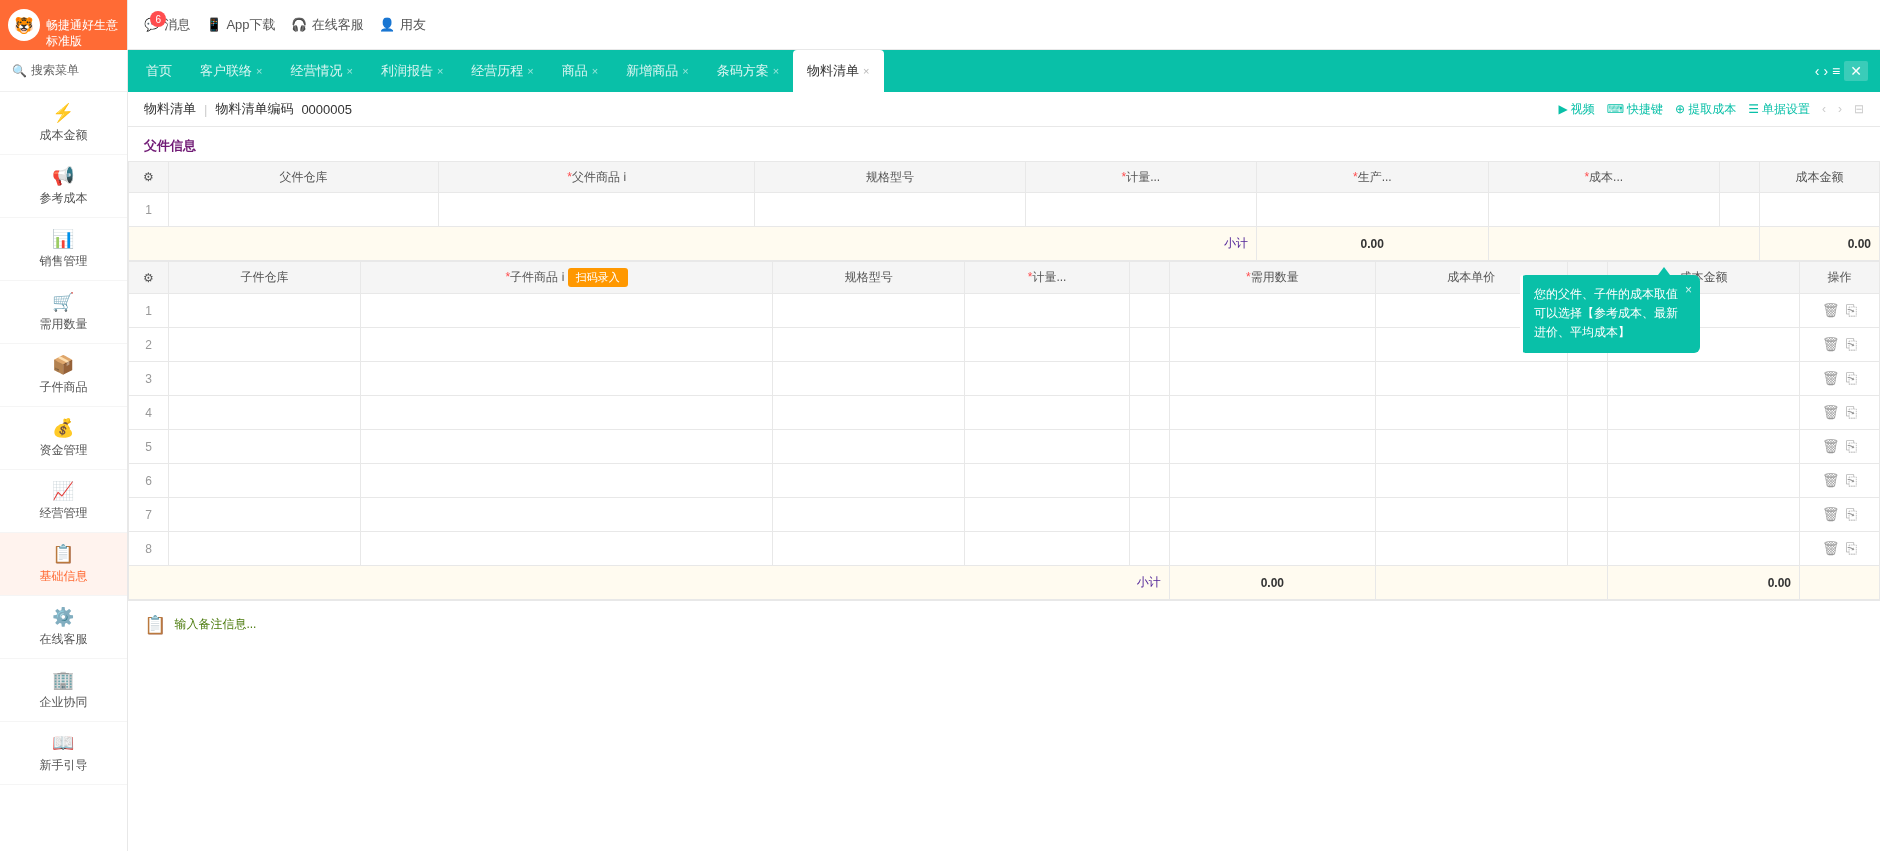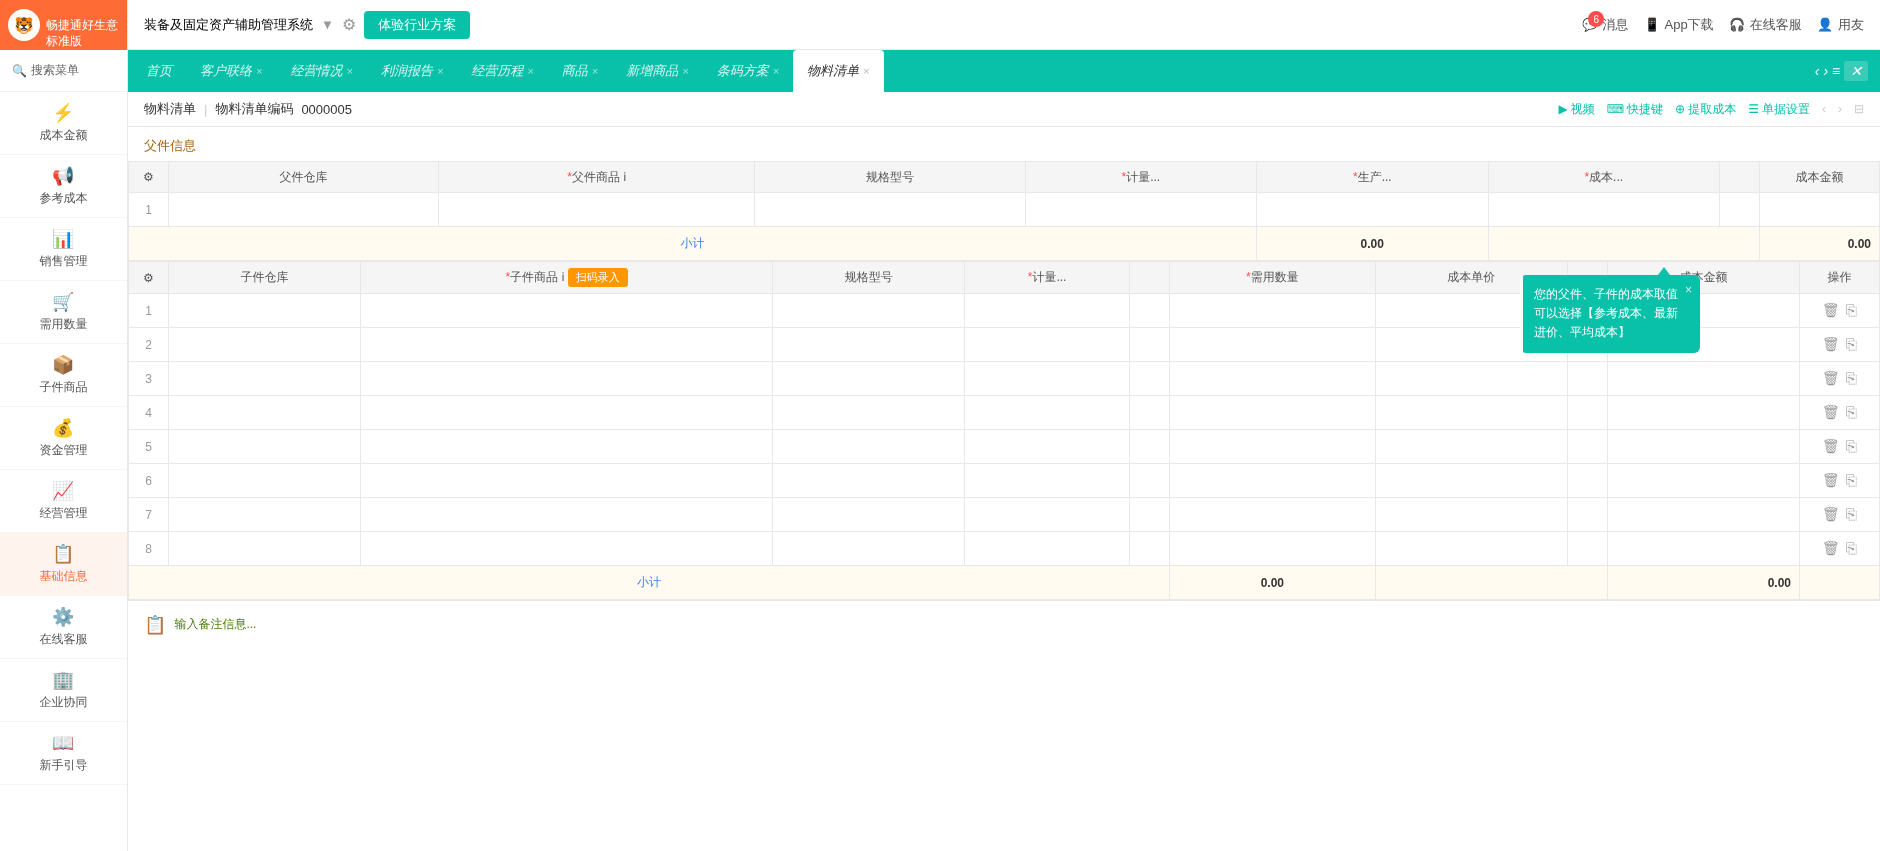--- a/index.html
+++ b/index.html
@@ -114,21 +114,20 @@
 
     
     .nav-tabs {
       background: #09c0a8;
       display: flex;
       align-items: center;
       height: 42px;
       padding: 0 4px;
       overflow-x: auto;
       flex-shrink: 0;
-      font-style: italic;
     }
     .nav-tab {
       display: flex;
       align-items: center;
       gap: 4px;
       padding: 0 14px;
       height: 42px;
       color: rgba(255,255,255,0.85);
       cursor: pointer;
       font-size: 13px;
@@ -159,22 +158,22 @@
     }
     .content-breadcrumb { display: flex; align-items: center; gap: 8px; font-size: 13px; color: #333; }
     .breadcrumb-sep { color: #ccc; }
     .breadcrumb-code { color: #333; font-weight: normal; }
     .content-actions { display: flex; align-items: center; gap: 12px; font-size: 12px; color: #09c0a8; }
     .content-action-item { display: flex; align-items: center; gap: 3px; cursor: pointer; }
 
     
     .section-title {
       font-size: 13px;
-      font-weight: normal;
-      color: #a16207;
+      font-weight: bold;
+      color: #701a75;
       padding: 10px 16px 6px;
     }
 
     
     .data-table {
       width: 100%;
       border-collapse: collapse;
       font-size: 12px;
     }
     .data-table th {
@@ -188,21 +187,21 @@
     }
     .data-table td {
       border: 1px solid #e8e8e8;
       padding: 5px 8px;
       text-align: center;
       color: #333;
       height: 34px;
     }
     .data-table .row-num { color: #999; width: 36px; }
     .data-table .subtotal-row { background: #fffbf0; }
-    .data-table .subtotal-label { text-align: center; color: #3b82f6; font-size: 12px; }
+    .data-table .subtotal-label { text-align: right; color: #4c1d95; font-size: 12px; }
     .required-mark { color: #ff4d4f; }
     .col-settings { width: 40px; }
 
     .scan-btn {
       background: #ff9800;
       color: #fff;
       border: none;
       border-radius: 3px;
       padding: 2px 8px;
       font-size: 11px;
@@ -331,26 +330,20 @@
     <div class="sidebar-item">
       <span class="item-icon">📖</span>
       <span>新手引导</span>
     </div>
   </div>
 </div>
 
 <div class="main">
 
   <div class="topbar">
-    <div class="topbar-left">
-      <span>装备及固定资产辅助管理系统</span>
-      <span style="color:#999;cursor:pointer;">▼</span>
-      <span style="color:#999;cursor:pointer;font-size:16px;">⚙</span>
-      <button class="topbar-btn">体验行业方案</button>
-    </div>
     <div class="topbar-right">
       <div class="topbar-right-item">
         <div class="badge-wrap">
           <span>💬</span>
           <span class="badge">6</span>
         </div>
         <span>消息</span>
       </div>
       <div class="topbar-right-item">
         <span>📱</span>

